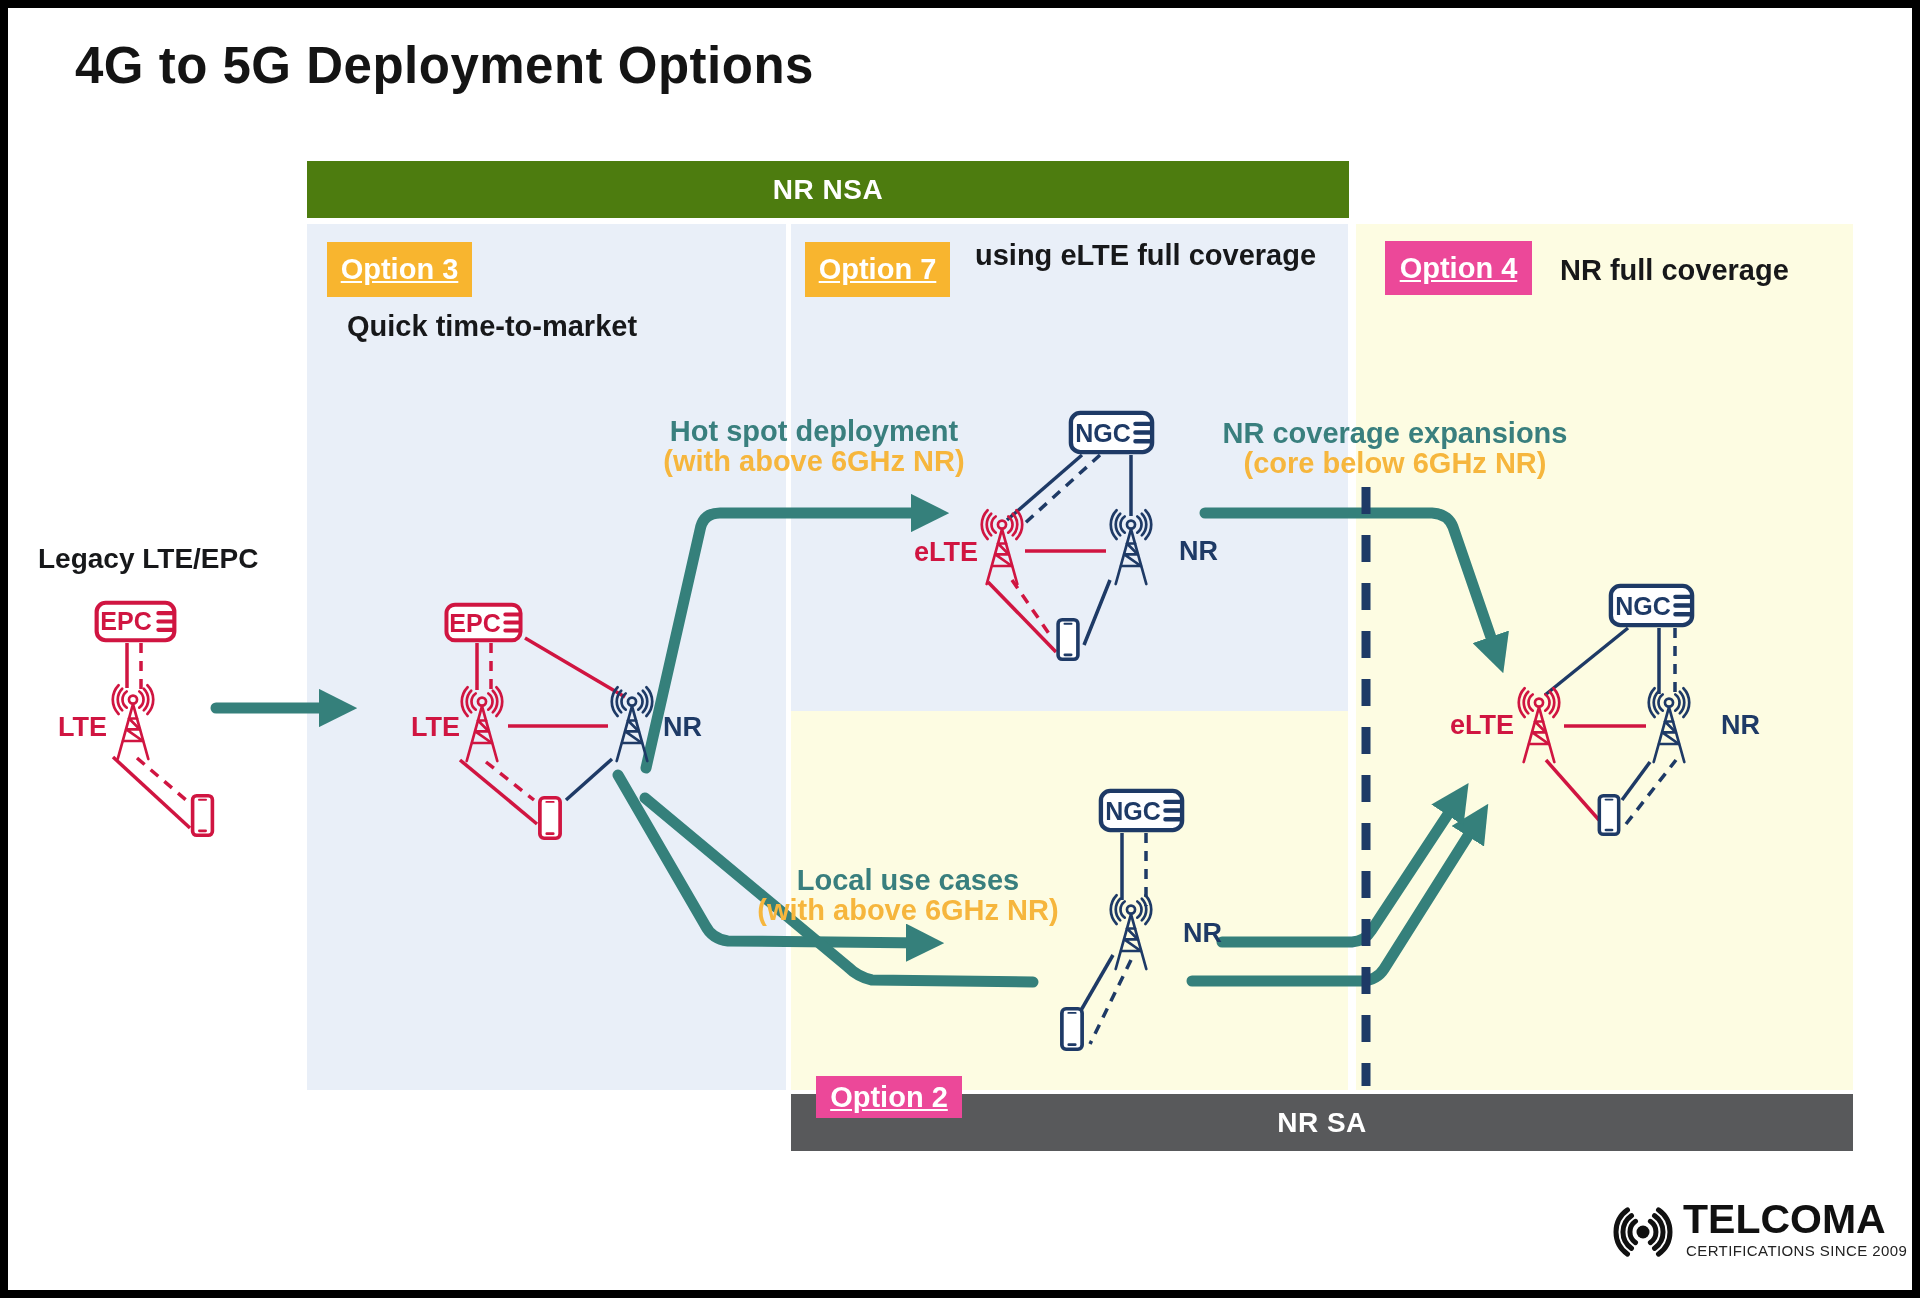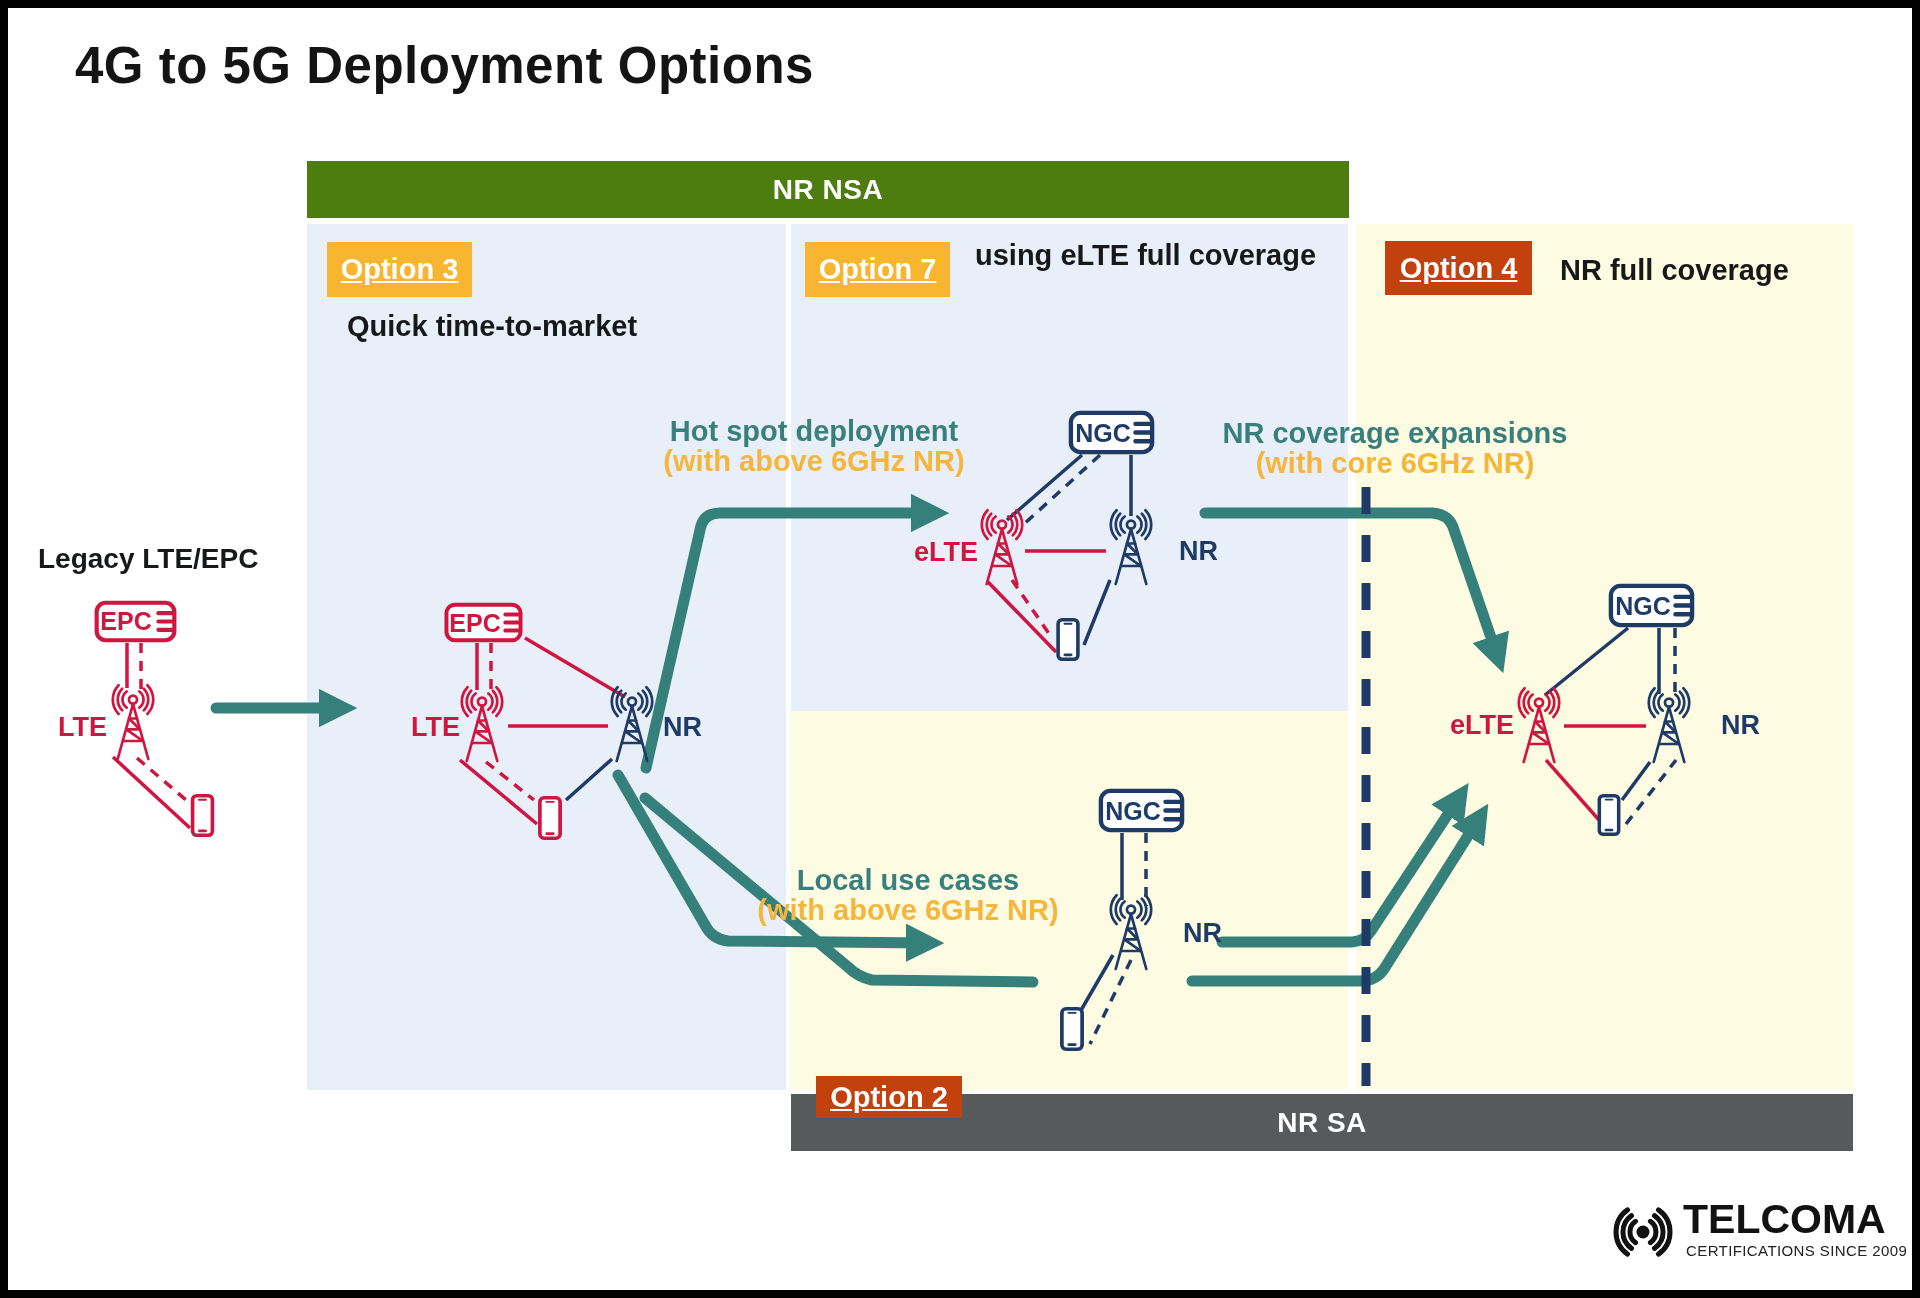--- a/index.html
+++ b/index.html
@@ -11,21 +11,21 @@
   .panel{position:absolute;z-index:1;}
   .panel-blue{background:#e9eff8;}
   .panel-yellow{background:#fdfce2;}
   .bar{position:absolute;z-index:2;display:flex;align-items:center;justify-content:center;
        color:#fff;font-weight:700;font-size:28px;letter-spacing:.5px;}
   .bar-teal{background:#4d7c0f;}
   .bar-gray{background:#58595b;}
   .badge{position:absolute;z-index:6;display:flex;align-items:center;justify-content:center;
          color:#fff;font-weight:600;font-size:29px;text-decoration:underline;}
   .badge-yellow{background:#f8b52f;}
-  .badge-navy{background:#c2410c;}
+  .badge-navy{background:#ec4899;}
   .title{position:absolute;left:75px;top:36px;font-size:51px;font-weight:700;color:#141414;
          letter-spacing:.5px;z-index:6;}
   .caption{position:absolute;z-index:6;color:#17181a;font-size:29px;font-weight:600;}
   .caption2{line-height:31px;}
   .flowlbl{position:absolute;z-index:6;font-size:29px;font-weight:600;line-height:29px;text-align:center;}
   .flowlbl .t{color:#397f7e;}
   .flowlbl .a{color:#f6b63d;margin-top:1px;}
   .ctr{text-align:center;}
   .nodelbl{position:absolute;z-index:6;font-size:27px;font-weight:700;}
   .nred{color:#d01541;}
@@ -75,21 +75,21 @@
     <div>using eLTE full coverage</div>
   </div>
   <div class="caption" style="left:1560px;top:254px;">NR full coverage</div>
 
   <div class="flowlbl ctr" style="left:634px;top:417px;width:360px;">
     <div class="t">Hot spot deployment</div>
     <div class="a">(with above 6GHz NR)</div>
   </div>
   <div class="flowlbl ctr" style="left:1215px;top:419px;width:360px;">
     <div class="t">NR coverage expansions</div>
-    <div class="a">(with core 6GHz NR)</div>
+    <div class="a">(core below 6GHz NR)</div>
   </div>
   <div class="flowlbl" style="left:728px;top:866px;width:360px;">
     <div class="t">Local use cases</div>
     <div class="a">(with above 6GHz NR)</div>
   </div>
 
   <div class="legacy">Legacy LTE/EPC</div>
 
   <div class="boxlbl nred" style="left:95px;top:607px;width:62px;">EPC</div>
   <div class="nodelbl nred" style="left:58px;top:712px;">LTE</div>

